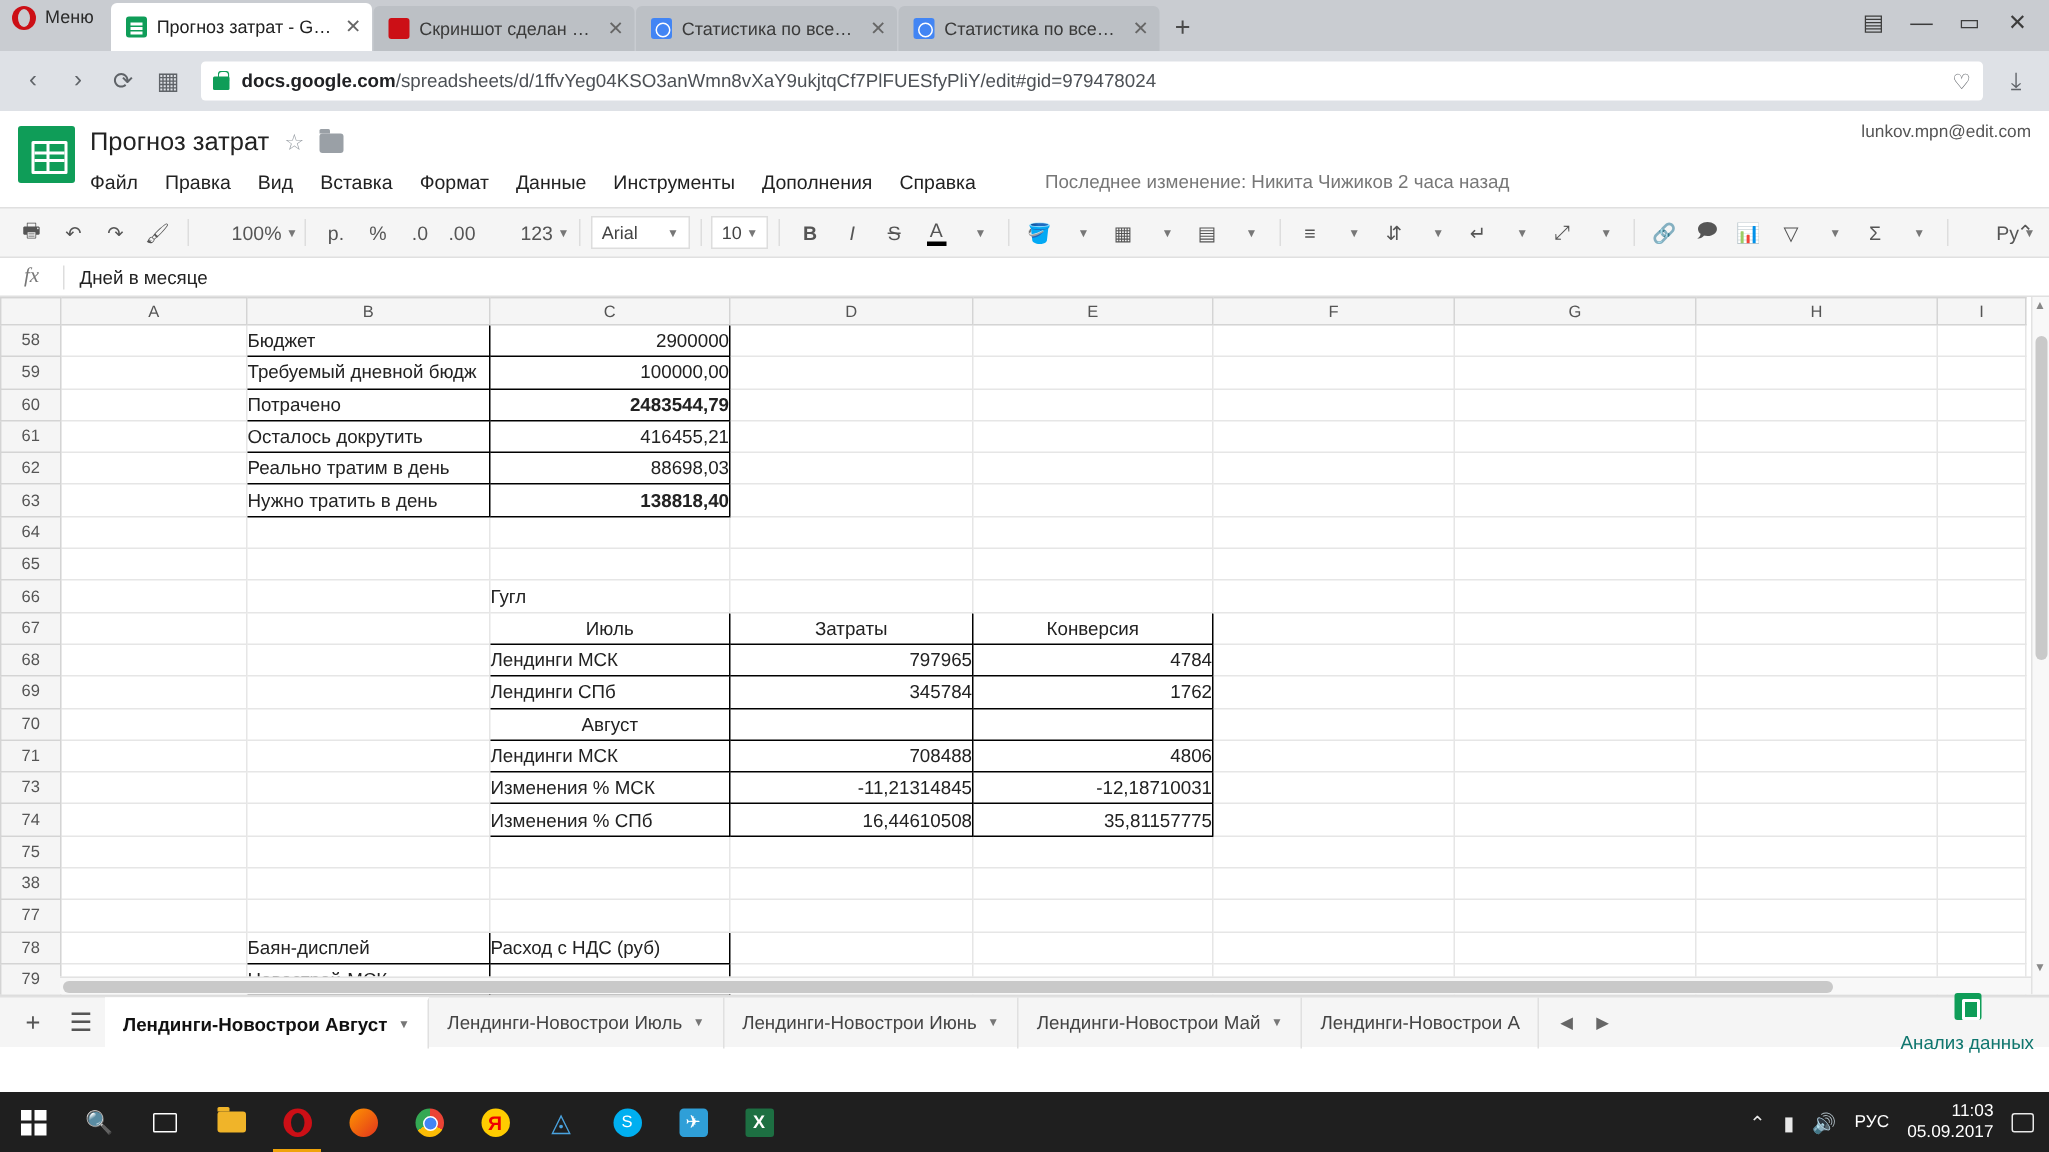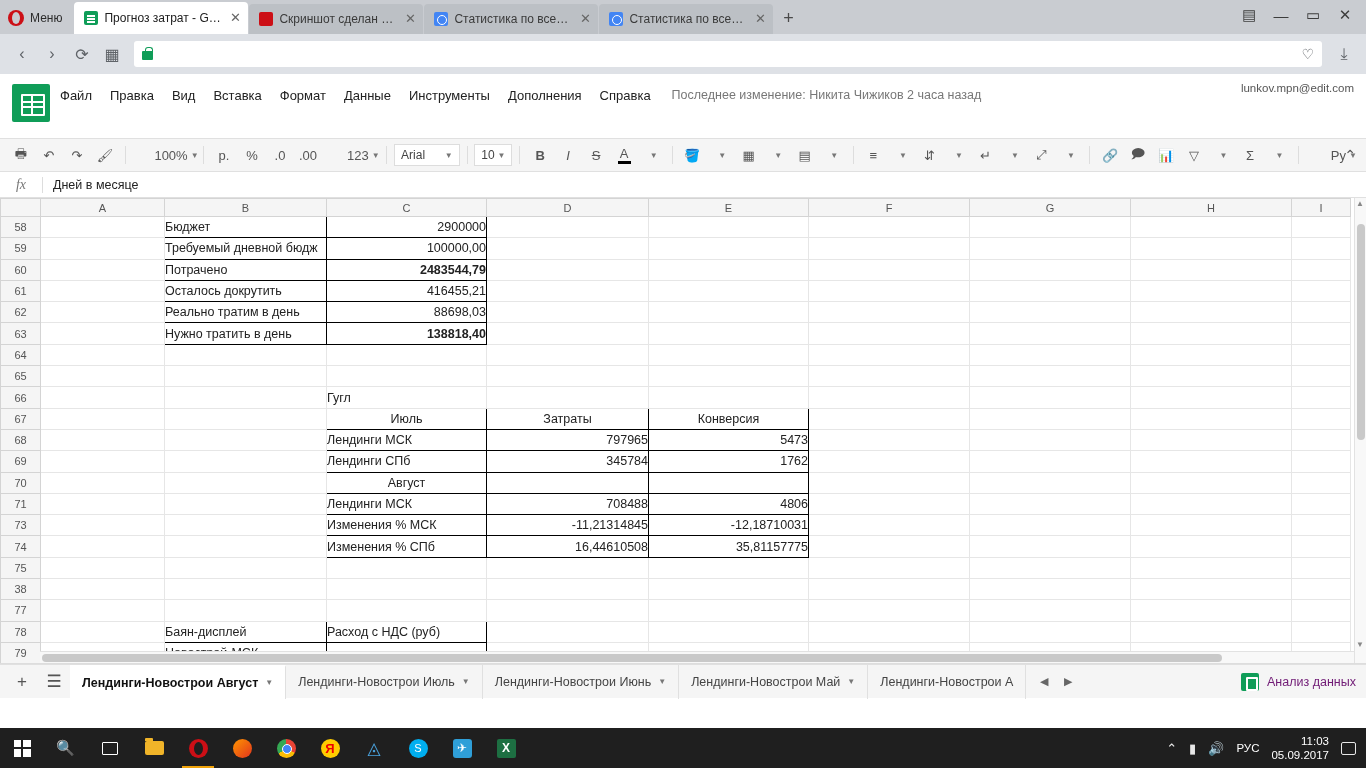--- a/index.html
+++ b/index.html
@@ -17,21 +17,21 @@
     height: 34px;
     background: #c9ccd1;
     display: flex;
     align-items: flex-end;
     padding-left: 0;
     position: relative;
   }
   .opera-menu {
     height: 28px;
     display: flex;
-    align-items: center;
+    align-items: flex-start;
     gap: 6px;
     padding: 0 12px 0 8px;
     margin-bottom: 2px;
     font-size: 12px;
     color: #2b2b2b;
   }
   .opera-logo {
     width: 16px; height: 16px; border-radius: 50%;
     background: #cc0f16;
     position: relative;
@@ -175,21 +175,21 @@
       linear-gradient(#fff,#fff) 0 10px/100% 2px no-repeat,
       linear-gradient(#fff,#fff) 8px 0/2px 100% no-repeat;
   }
   .doc-title-line { display:flex; align-items:center; gap:10px; height:26px;}
   .doc-title { font-size:17px; color:#222; }
   .star { color:#9aa0a6; font-size:15px;}
   .folder-ic { width:16px;height:13px;background:#9aa0a6;border-radius:2px; position:relative;}
   .folder-ic::before{content:"";position:absolute;left:0;top:-3px;width:7px;height:3px;background:#9aa0a6;border-radius:1px 1px 0 0;}
   .menubar { display:flex; align-items:center; gap:18px; font-size:13px; color:#222; height:22px; margin-top:2px;}
   .menubar .mi { cursor:default; }
-  .lastedit { color:#777; font-size:12.5px; margin-left:3px;}
+  .lastedit { color:#777; font-size:12.5px; margin-left:28px;}
   .header-right {
     position:absolute; right:12px; top:8px;
     display:flex; flex-direction:column; align-items:flex-end; gap:6px;
   }
   .account { font-size:11.5px; color:#555;}
   .hr-row { display:flex; align-items:center; gap:10px;margin-top:44px;}
   .btn-comments {
     background:#f1f3f4; color:#3c4043; font-size:12.5px;
     border:1px solid #dadce0; border-radius:2px;
     padding:6px 12px;
@@ -310,21 +310,21 @@
     color:#444;
     border-right:1px solid #e0e0e0;
     white-space:nowrap;
   }
   .sheettab.active { background:#fff; color:#111; font-weight:bold; border-top:2px solid #fff;}
   .sheettab .tcaret { font-size:8px; color:#777;}
   .sheet-nav { display:flex; margin-left:6px;}
   .sheet-nav .a { width:24px;height:30px;display:flex;align-items:center;justify-content:center;color:#666;font-size:11px;}
   .explore {
     position:absolute; right:10px; display:flex; align-items:center; gap:8px;
-    font-size:12.5px; color:#701a75;
+    font-size:12.5px; color:#0f766e;flex-direction:column;
   }
   .explore-ic { width:18px;height:18px;background:#0f9d58;border-radius:2px;position:relative;}
   .explore-ic::after{content:"";position:absolute;left:5px;top:4px;width:8px;height:10px;border:2px solid #fff;border-radius:1px;}
 
   
   .taskbar {
     position:absolute; left:0; bottom:0; width:100%; height:40px;
     background:#1f1f1f;
     display:flex; align-items:center;
     color:#fff;
@@ -392,30 +392,36 @@
   </div>
 </div>
 
 <div class="browser-navbar">
   <div class="navbtn">‹</div>
   <div class="navbtn">›</div>
   <div class="navbtn">⟳</div>
   <div class="navbtn">▦</div>
   <div class="omnibox">
     <span class="lock"></span>
+    <span class="url"><b>docs.google.com</b><span>/spreadsheets/d/1ffvYeg04KSO3anWmn8vXaY9ukjtqCf7PlFUESfyPliY/edit#gid=979478024</span></span>
     <span class="omnibox-right">
       <span>♡</span>
     </span>
   </div>
   <div class="navbtn">⤓</div>
 </div>
 
 <div class="sheets-header">
   <div class="sheets-logo"></div>
   <div>
+    <div class="doc-title-line">
+      <span class="doc-title">Прогноз затрат</span>
+      <span class="star">☆</span>
+      <span class="folder-ic"></span>
+    </div>
     <div class="menubar">
       <span class="mi">Файл</span>
       <span class="mi">Правка</span>
       <span class="mi">Вид</span>
       <span class="mi">Вставка</span>
       <span class="mi">Формат</span>
       <span class="mi">Данные</span>
       <span class="mi">Инструменты</span>
       <span class="mi">Дополнения</span>
       <span class="mi">Справка</span>
@@ -675,21 +681,21 @@
       <td class="cell"></td>
       <td class="cell"></td>
     </tr>
 
     <tr>
       <td class="rowhead">68</td>
       <td class="cell"></td>
       <td class="cell"></td>
       <td class="cell b">Лендинги МСК</td>
       <td class="cell b num">797965</td>
-      <td class="cell b num">5473</td>
+      <td class="cell b num">4784</td>
       <td class="cell"></td>
       <td class="cell"></td>
       <td class="cell"></td>
       <td class="cell"></td>
     </tr>
 
     <tr>
       <td class="rowhead">69</td>
       <td class="cell"></td>
       <td class="cell"></td>

